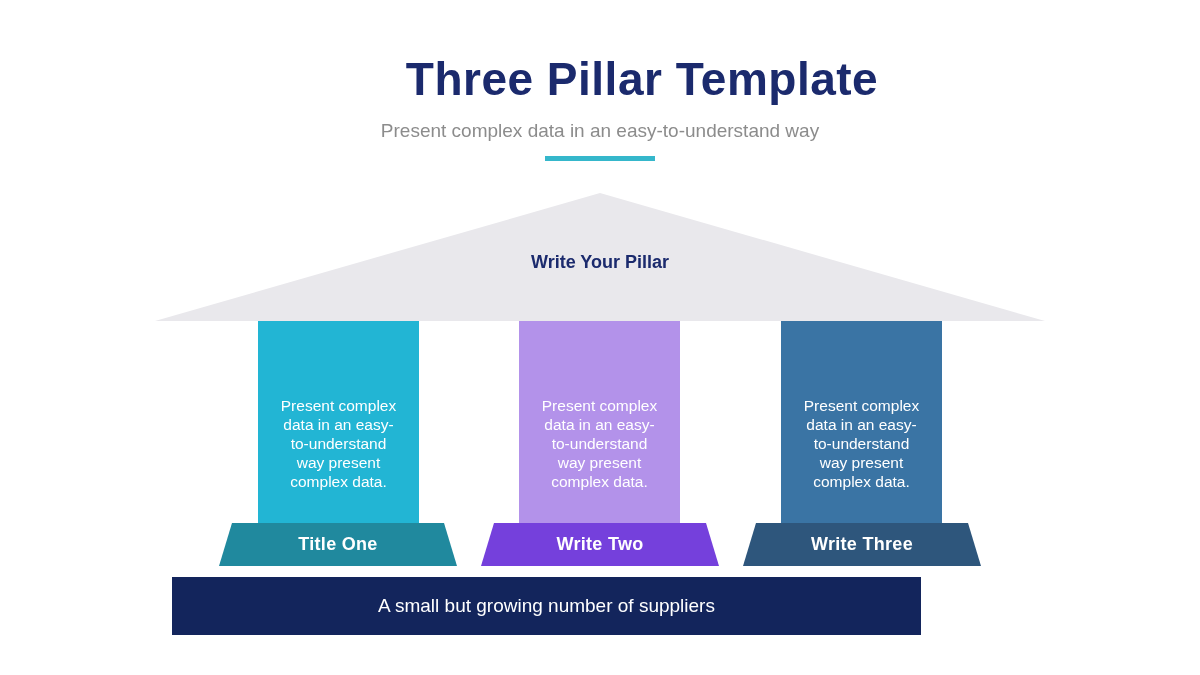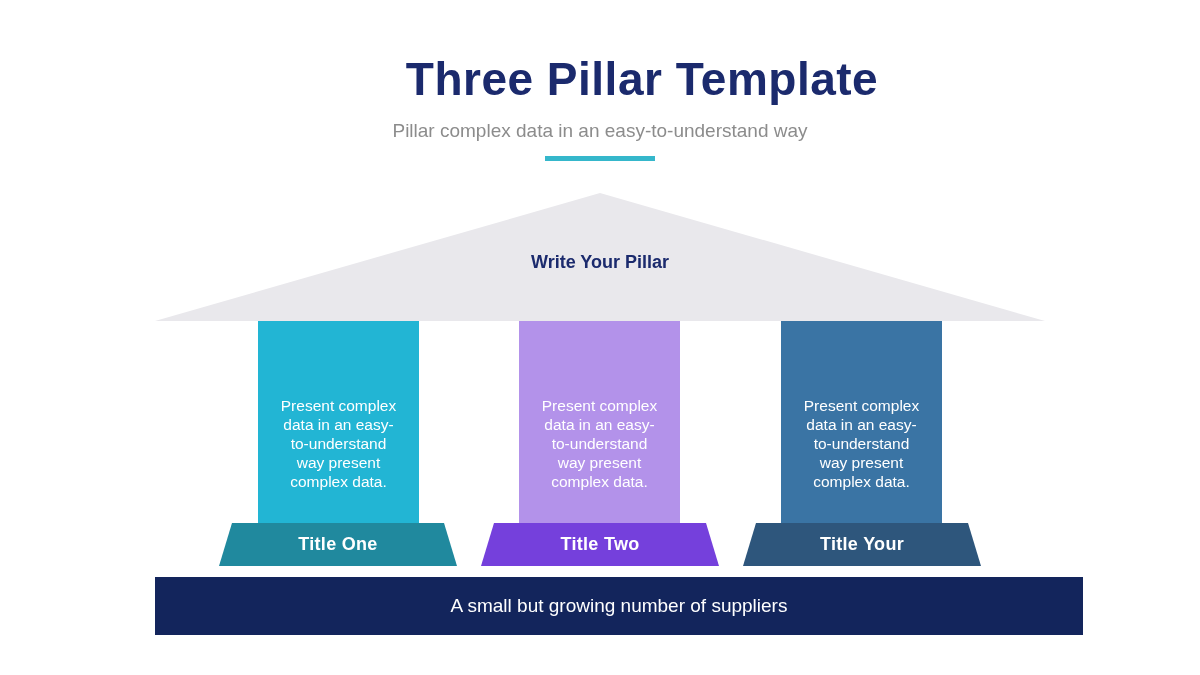--- a/index.html
+++ b/index.html
@@ -102,41 +102,41 @@
   .p2-body { left: 519px; }
   .p3-body { left: 781px; }
   .p1-base { left: 219px; }
   .p2-base { left: 481px; }
   .p3-base { left: 743px; }
 
   
   .footer-bar {
     position: absolute;
     top: 577px;
-    left: 155px;
-    width: 928px;
+    left: 172px;
+    width: 749px;
     height: 58px;
     display: flex;
     align-items: center;
     justify-content: center;
   }
   .footer-bar .footer-text {
     color: #ffffff;
     font-size: 19px;
     font-weight: normal;
   }
 </style>
 </head>
 <body>
 
 <div class="slide">
 
   <div class="main-title" style="color: rgb(27, 42, 109); padding-left: 42px;">Three Pillar Template</div>
 
-  <div class="subtitle" style="color: rgb(140, 140, 140);">Pillar complex data in an easy-to-understand way</div>
+  <div class="subtitle" style="color: rgb(140, 140, 140);">Present complex data in an easy-to-understand way</div>
 
   <div class="divider" style="background-color: rgb(53, 183, 203);"></div>
 
   <div class="roof" style="background-color: rgb(233, 232, 236);"></div>
 
   <div class="roof-label" style="color: rgb(27, 42, 109);">Write Your Pillar</div>
 
   <div class="pillar-body p1-body" style="background-color: rgb(34, 181, 212);">
     <div class="body-text">Present complex
 data in an easy-
@@ -149,31 +149,31 @@
   </div>
 
   <div class="pillar-body p2-body" style="background-color: rgb(179, 146, 234);">
     <div class="body-text">Present complex
 data in an easy-
 to-understand
 way present
 complex data.</div>
   </div>
   <div class="pillar-base p2-base" style="background-color: rgb(117, 64, 220);">
-    <div class="base-label">Title Two</div>
+    <div class="base-label">Write Two</div>
   </div>
 
   <div class="pillar-body p3-body" style="background-color: rgb(58, 116, 164);">
     <div class="body-text">Present complex
 data in an easy-
 to-understand
 way present
 complex data.</div>
   </div>
   <div class="pillar-base p3-base" style="background-color: rgb(46, 86, 124);">
-    <div class="base-label">Title Your</div>
+    <div class="base-label">Write Three</div>
   </div>
 
   <div class="footer-bar" style="background-color: rgb(19, 37, 92);">
     <div class="footer-text">A small but growing number of suppliers</div>
   </div>
 
 </div>
 
 </body></html>

